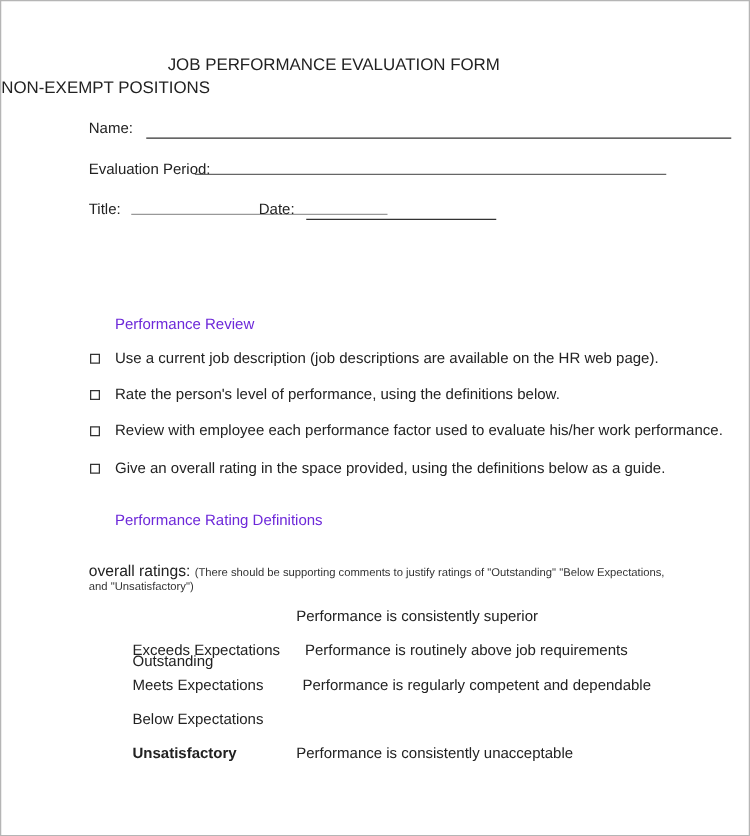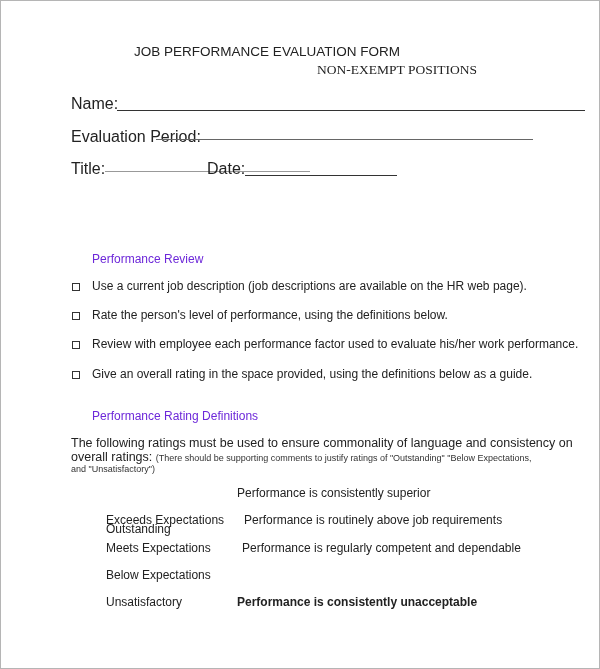--- a/index.html
+++ b/index.html
@@ -7,41 +7,41 @@
     width: 600px; height: 669px; background: #ffffff;
     font-family: "Liberation Sans", sans-serif; color: #222;
     position: relative; overflow: hidden;
   }
   .page {
     position: absolute; left: 0; top: 0; width: 598px; height: 667px;
     border: 1px solid #b5b5b5; background: #fff;
   }
   .abs { position: absolute; white-space: nowrap; }
   .title { font-size: 13.5px; color: #222; }
-  .field-label { font-size: 16px; color: #222; }
+  .field-label { font-size: 12px; color: #222; }
   .line { position: absolute; height: 0; border-top: 1px solid #333; }
   .line.gray { border-top: 1px solid #666; }
   .line.light { border-top: 1px solid #999; }
   .h2 { font-size: 13.5px; color: #222; }
   .h3 { font-size: 12px; color: #6d28d9; margin-left: 21px; }
   .bullet-box {
     position: absolute; width: 6px; height: 6px; border: 1px solid #333;
   }
   .bullet-text { font-size: 12px; color: #222; }
   .intro { font-size: 12.5px; color: #222; }
   .small { font-size: 9px; color: #333; }
   .rating { font-size: 12px; color: #222; }
 </style>
 </head>
 <body>
 
 <div class="page">
 
   <div class="abs title" style="left:0; width:532px; text-align:center; top:43px;">JOB PERFORMANCE EVALUATION FORM</div>
-  <div class="abs title" style="left:0; width:476px; text-align:right; top:61px;font-family:Liberation Serif, serif;">NON-EXEMPT POSITIONS</div>
+  <div class="abs title" style="left:0; width:476px; text-align:left; top:61px;">NON-EXEMPT POSITIONS</div>
 
   <div class="abs field-label" style="left:70px; top:94px;">Name:</div>
   <div class="line" style="left:116px; width:468px; top:109px;"></div>
 
   <div class="abs field-label" style="left:70px; top:127px;">Evaluation Period:</div>
   <div class="line gray" style="left:155px; width:377px; top:138px;"></div>
 
   <div class="abs field-label" style="left:70px; top:159px;">Title:</div>
   <div class="line light" style="left:104px; width:205px; top:170px;"></div>
   <div class="abs field-label" style="left:206px; top:159px; background:transparent;">Date:</div>
@@ -56,34 +56,33 @@
   <div class="abs bullet-text" style="left:91px; top:307px;">Rate the person's level of performance, using the definitions below.</div>
 
   <div class="bullet-box" style="left:71px; top:340px;"></div>
   <div class="abs bullet-text" style="left:91px; top:336px;">Review with employee each performance factor used to evaluate his/her work performance.</div>
 
   <div class="bullet-box" style="left:71px; top:370px;"></div>
   <div class="abs h3" style="left:70px; top:408px;">Performance Rating Definitions</div>
 
   <div class="abs bullet-text" style="left:91px; top:366px;">Give an overall rating in the space provided, using the definitions below as a guide.</div>
 
-  <div class="abs intro" style="left:70px; top:435px;">The following ratings must be used to ensure commonality of language and consistency on</div>
   <div class="abs intro" style="left:70px; top:449px;">
     <span>overall ratings:</span>
     <span class="small">(There should be supporting comments to justify ratings of "Outstanding" "Below Expectations,</span>
   </div>
   <div class="abs small" style="left:70px; top:463px;">and "Unsatisfactory")</div>
 
   <div class="abs rating" style="left:105px; top:485px;margin-top:36px;">Outstanding</div>
   <div class="abs rating" style="left:236px; top:485px;">Performance is consistently superior</div>
 
   <div class="abs rating" style="left:105px; top:512px;">Exceeds Expectations</div>
   <div class="abs rating" style="left:243px; top:512px;">Performance is routinely above job requirements</div>
 
   <div class="abs rating" style="left:105px; top:540px;">Meets Expectations</div>
   <div class="abs rating" style="left:241px; top:540px;">Performance is regularly competent and dependable</div>
 
   <div class="abs rating" style="left:105px; top:567px;">Below Expectations</div>
 
-  <div class="abs rating" style="left:105px; top:594px;">Unsatisfactory</div>
-  <div class="abs rating" style="left:236px; top:594px;font-weight:bold;">Performance is consistently unacceptable</div>
+  <div class="abs rating" style="left:105px; top:594px;font-weight:bold;">Unsatisfactory</div>
+  <div class="abs rating" style="left:236px; top:594px;">Performance is consistently unacceptable</div>
 
 </div>
 
 </body></html>

